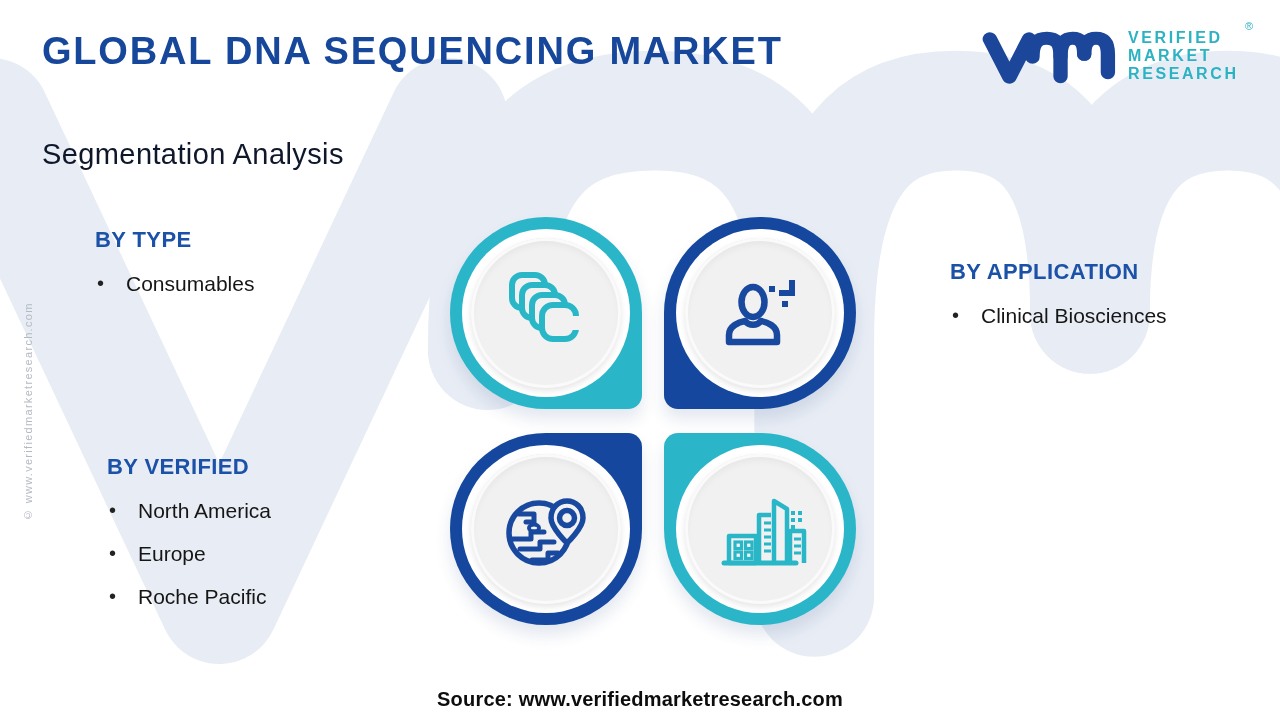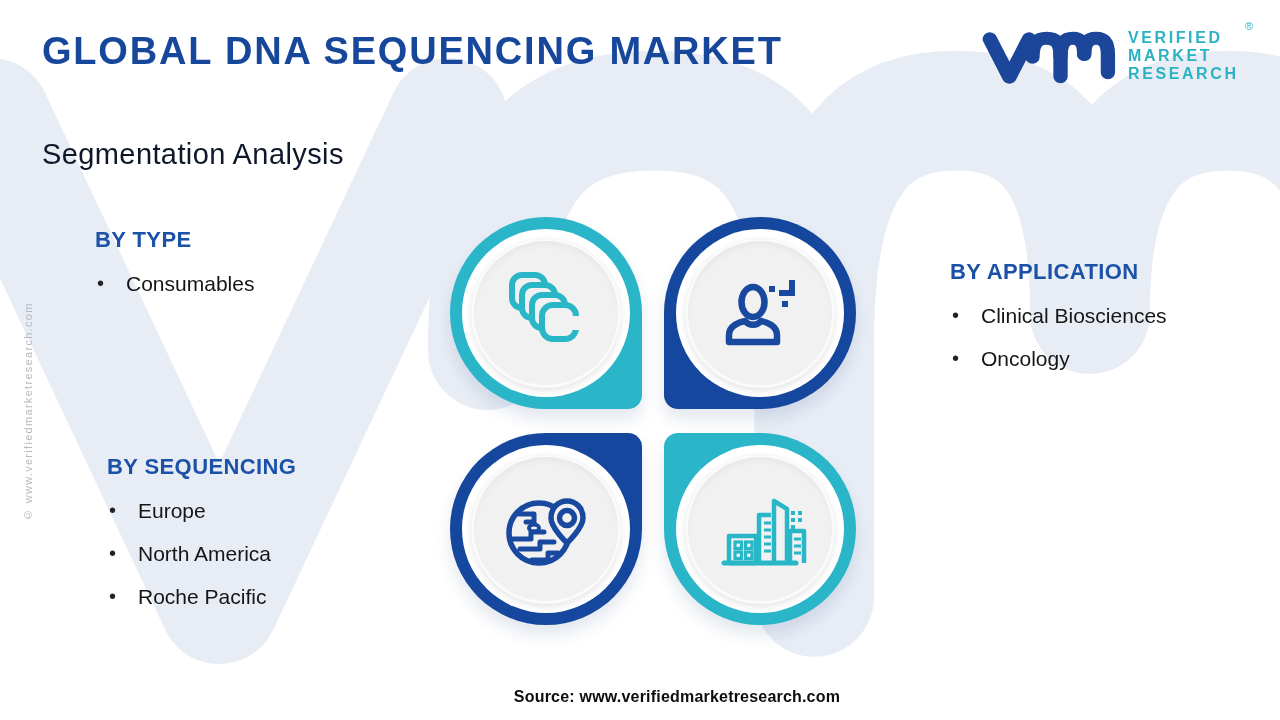--- a/index.html
+++ b/index.html
@@ -69,21 +69,21 @@
   .disc {
     position:absolute; inset:21px; border-radius:50%; background:#f1f1f2;
     box-shadow:inset 0 0 0 3px #fafafa, inset 0 5px 9px rgba(0,0,0,0.06), 0 3px 6px rgba(0,0,0,0.10);
     display:flex; align-items:center; justify-content:center;
   }
   .disc svg { width:96px; height:96px; }
 
   
   .source {
     position:absolute; left:50%; top:688px; transform:translateX(-50%);
-    font-size:16px; font-weight:700; color:#0d0d0d; letter-spacing:0.2px; white-space:nowrap;margin-left:37px;
+    font-size:20px; font-weight:700; color:#0d0d0d; letter-spacing:0.2px; white-space:nowrap;
   }
 </style>
 </head>
 <body>
 
 <div class="stage">
 
   <svg class="watermark" viewBox="0 0 430 210" preserveAspectRatio="none" aria-hidden="true">
     <path d="M25,38 L88,172 L151,38"></path>
     <path d="M162,102 C162,52 178,36 208,36 C240,36 252,56 252,100 L252,170"></path>
@@ -115,29 +115,28 @@
     <h2>BY TYPE</h2>
     <ul>
       <li>Consumables</li>
     </ul>
   </div>
 
   <div class="section" id="sec-application">
     <h2>BY APPLICATION</h2>
     <ul>
       <li>Clinical Biosciences</li>
-      <li>Oncology</li>
     </ul>
   </div>
 
   <div class="section" id="sec-geography">
-    <h2>BY SEQUENCING</h2>
+    <h2>BY VERIFIED</h2>
     <ul>
+      <li>North America</li>
       <li>Europe</li>
-      <li>North America</li>
       <li>Roche Pacific</li>
     </ul>
   </div>
 
   <div class="section" id="sec-players">
   </div>
 
   <div class="quads">
 
     <div class="quad corner-br">

